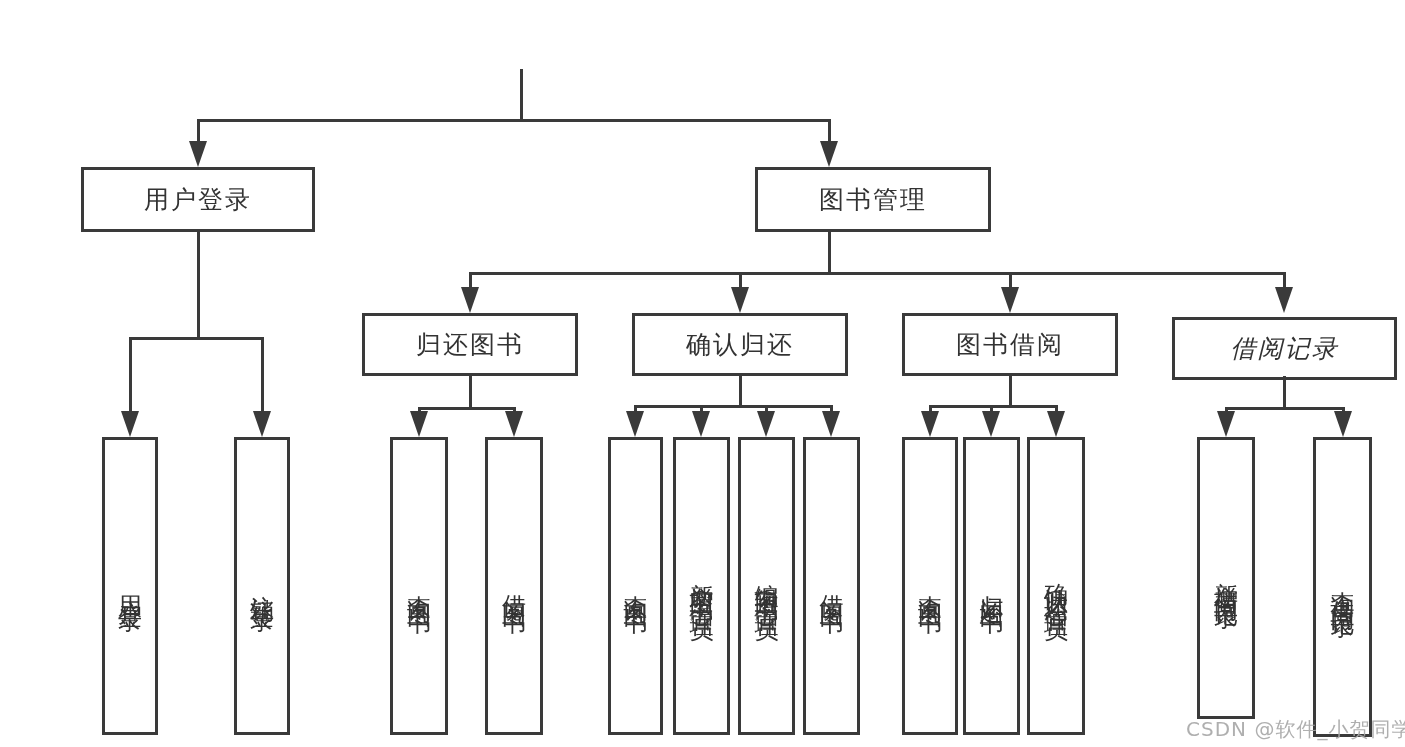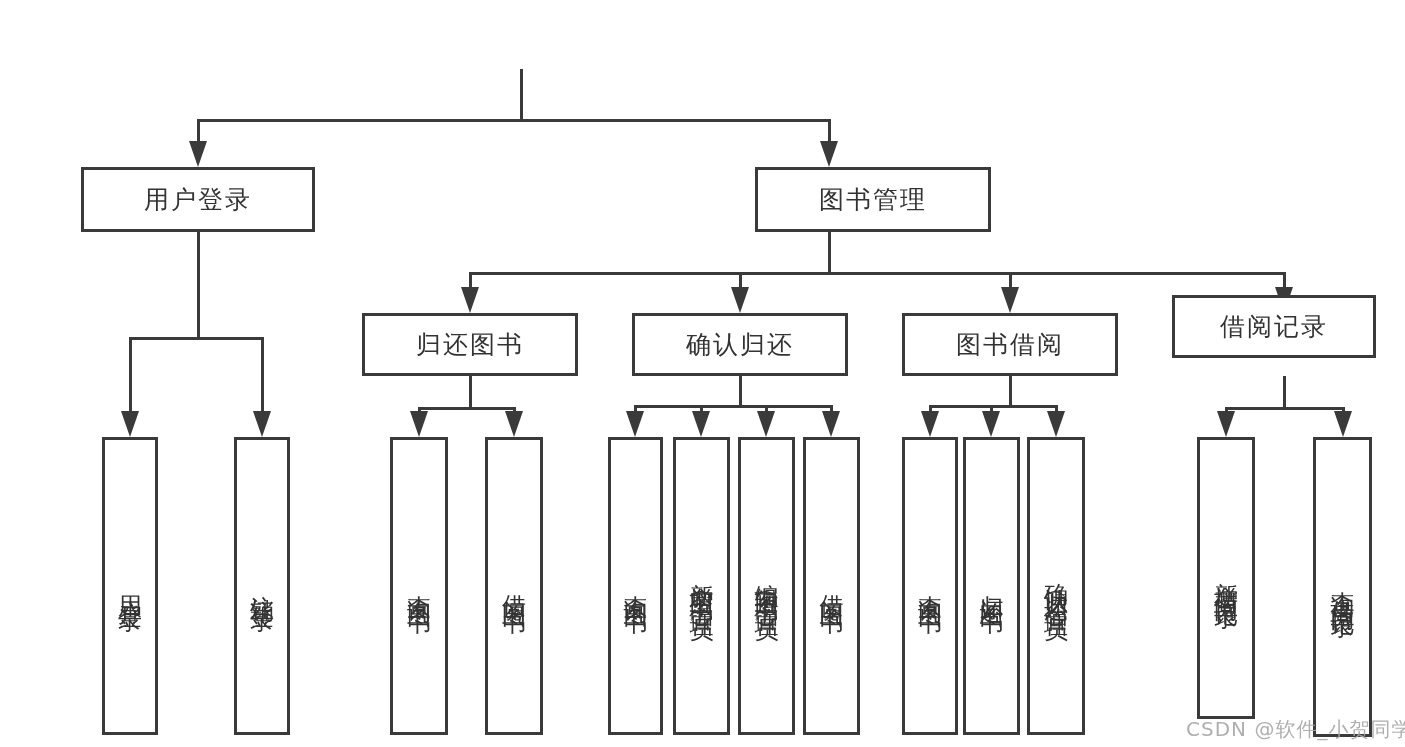--- a/index.html
+++ b/index.html
@@ -82,21 +82,21 @@
   <div class="vline" style="left:828px; top:232px; height:40px;"></div>
   <div class="hline" style="left:469px; top:272px; width:816px;"></div>
   <div class="arrow" style="left:461px; top:272px; height:41px;"></div>
   <div class="arrow" style="left:731px; top:272px; height:41px;"></div>
   <div class="arrow" style="left:1001px; top:272px; height:41px;"></div>
   <div class="arrow" style="left:1275px; top:272px; height:41px;"></div>
 
   <div class="box hlabel" style="left:362px; top:313px; width:216px; height:63px;">归还图书</div>
   <div class="box hlabel" style="left:632px; top:313px; width:216px; height:63px;">确认归还</div>
   <div class="box hlabel" style="left:902px; top:313px; width:216px; height:63px;">图书借阅</div>
-  <div class="box hlabel" style="left:1172px; top:295px; width:204px; height:63px;">借阅记录</div>
+  <div class="box hlabel" style="left:1172px; top:317px; width:225px; height:63px;font-style:italic;">借阅记录</div>
 
   <div class="vline" style="left:469px; top:376px; height:31px;"></div>
   <div class="hline" style="left:418px; top:407px; width:97px;"></div>
   <div class="arrow" style="left:410px; top:407px; height:30px;"></div>
   <div class="arrow" style="left:505px; top:407px; height:30px;"></div>
 
   <div class="vline" style="left:739px; top:376px; height:29px;"></div>
   <div class="hline" style="left:634px; top:405px; width:199px;"></div>
   <div class="arrow" style="left:626px; top:405px; height:32px;"></div>
   <div class="arrow" style="left:692px; top:405px; height:32px;"></div>

